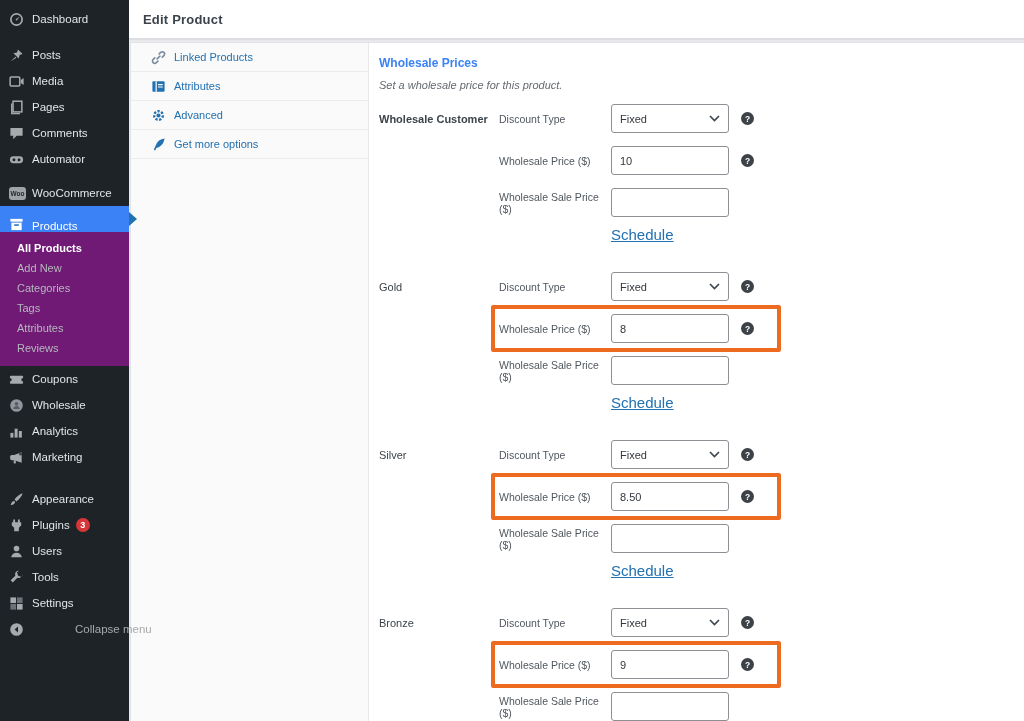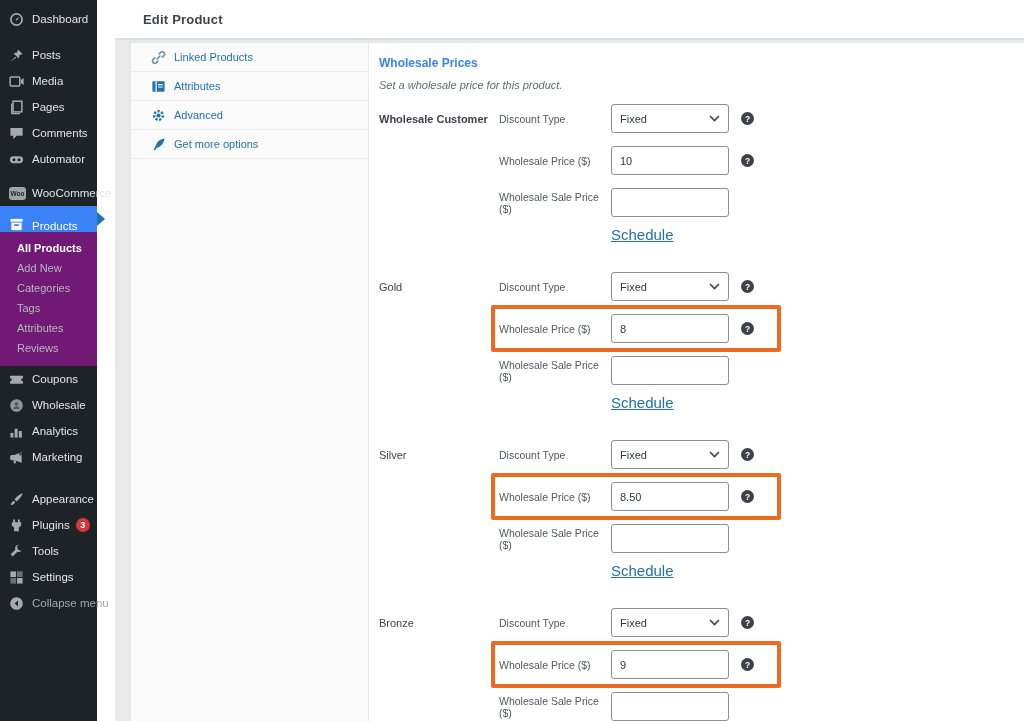--- a/index.html
+++ b/index.html
@@ -7,40 +7,40 @@
     font-family:"Liberation Sans", sans-serif; }
   .stage { position:relative; width:1024px; height:721px; overflow:hidden; }
 
   
   .main-bg { position:absolute; left:115px; top:0; right:0; bottom:0; background:#e8e9eb; }
   .topbar { position:absolute; left:115px; top:0; right:0; height:40px; background:#fff;
     border-bottom:2px solid #dcdde0; display:flex; align-items:center; }
   .topbar h1 { font-size:13px; font-weight:bold; color:#3c434a; margin-left:28px; letter-spacing:.2px; }
 
   
-  .sidebar { position:absolute; left:0; top:0; width:97px; height:721px; background:#1d2327;
+  .sidebar { position:absolute; left:0; top:0; width:129px; height:721px; background:#1d2327;
     z-index:5; color:#e2e4e7; font-size:11.5px; padding-top:6px; }
   .mi { position:relative; display:flex; align-items:center; height:26px; padding-left:9px; cursor:pointer; }
   .mi .icn { width:15px; height:15px; flex:0 0 15px; margin-right:8px; display:block; }
   .mi .lbl { white-space:nowrap; }
   .gap10 { height:10px; } .gap8 { height:8px; } .gap16 { height:16px; }
   .mi.active { background:#3b82f6; color:#fff;align-items:flex-end; }
   .mi.active .arrow { position:absolute; right:-8px; top:50%; transform:translateY(-50%);
     width:0; height:0; border-top:7px solid transparent; border-bottom:7px solid transparent;
     border-left:8px solid #2271b1; }
   .submenu { background:#701a75; padding:6px 0 8px 0; }
   .smi { display:flex; align-items:center; height:20px; padding-left:17px; font-size:11px;
     color:#b4b9be; cursor:pointer; white-space:nowrap; }
   .smi.current { color:#fff; font-weight:bold; }
   .badge { display:inline-flex; align-items:center; justify-content:center; min-width:14px; height:14px;
     border-radius:50%; background:#d63638; color:#fff; font-size:9px; font-weight:bold; margin-left:6px; }
   .woo-badge { display:inline-flex; align-items:center; justify-content:center; width:17px; height:13px;
     background:#9ea3a8; color:#23282d; font-size:6.5px; font-weight:bold; border-radius:3px;
     margin-right:6px; flex:0 0 17px; }
-  .mi.dim { color:#a7aaad; }
+  .mi.dim { color:#a7aaad;gap:43px; }
 
   
   .panel { position:absolute; left:130px; top:42px; right:0; bottom:0; background:#fff;
     border-top:1px solid #e2e4e7; border-left:1px solid #e2e4e7; display:flex; z-index:2; }
   .tabs { width:238px; flex:0 0 238px; background:#fafafa; border-right:1px solid #e8e8e8; }
   .tab { display:flex; align-items:center; height:29px; padding-left:20px; border-bottom:1px solid #ececec;
     color:#2271b1; font-size:11px; cursor:pointer; }
   .tab .ticn { width:15px; height:15px; flex:0 0 15px; margin-right:8px; }
 
   .content { flex:1; padding:13px 0 0 10px; position:relative; }
@@ -183,20 +183,27 @@
     </div>
     <div class="mi">
       <svg class="icn" viewBox="0 0 16 16">
           <path fill="#a7aaad" d="M4.5 1.5h2v3h3v-3h2v3H13V8l-2.5 2.3V14h-5v-3.7L3 8V4.5h1.5z"></path>
         </svg>
       <span class="lbl">Plugins</span>
       <span class="badge">3</span>
     </div>
     <div class="mi">
       <svg class="icn" viewBox="0 0 16 16">
+          <circle cx="8" cy="4.8" r="3" fill="#a7aaad"></circle>
+          <path fill="#a7aaad" d="M2.3 14.2c.4-3.3 2.7-5 5.7-5s5.3 1.7 5.7 5z"></path>
+        </svg>
+      <span class="lbl">Users</span>
+    </div>
+    <div class="mi">
+      <svg class="icn" viewBox="0 0 16 16">
           <path fill="#a7aaad" d="M14.5 4.3a4.2 4.2 0 01-5.6 4L4 13.2l-2.2-2.2 4.9-4.9a4.2 4.2 0 014-5.6L8.5 2.7l1.3 3.5 3.5 1.3z"></path>
         </svg>
       <span class="lbl">Tools</span>
     </div>
     <div class="mi">
       <svg class="icn" viewBox="0 0 16 16">
           <rect x="1.5" y="1.5" width="6" height="6" fill="#a7aaad"></rect>
           <rect x="8.5" y="1.5" width="6" height="6" fill="#6b7177"></rect>
           <rect x="1.5" y="8.5" width="6" height="6" fill="#6b7177"></rect>
           <rect x="8.5" y="8.5" width="6" height="6" fill="#a7aaad"></rect>

